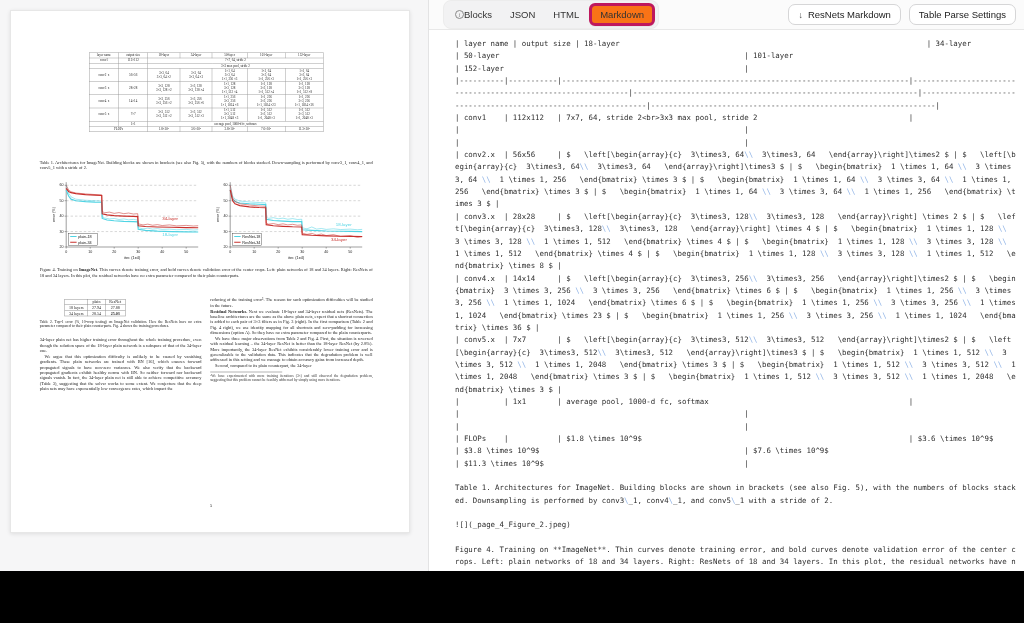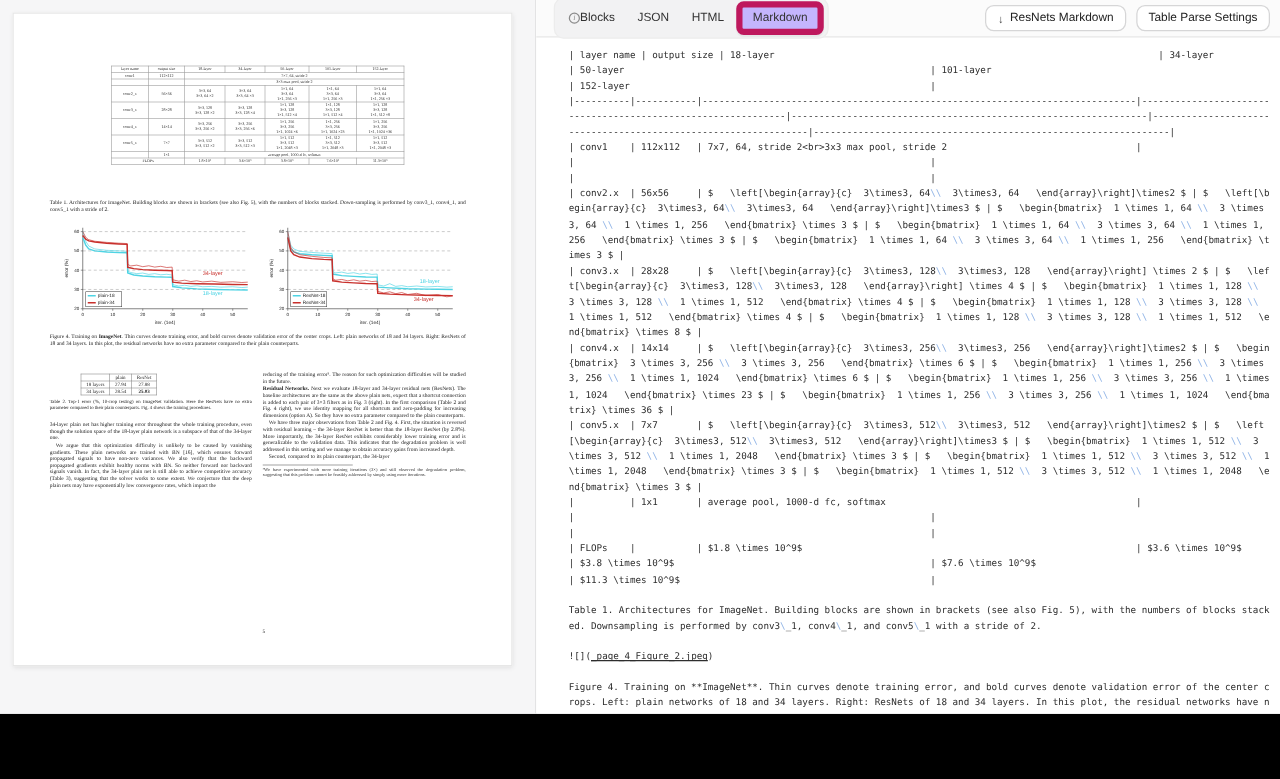--- a/index.html
+++ b/index.html
@@ -38,35 +38,35 @@
   .pageno { position:absolute; left:0; top:1230px; width:1000px; text-align:center; font-size:11px; color:#222; }
 
   
   .md-panel { position:relative; width:595px; height:571px; background:#fff; }
   .bar { position:relative; height:30px; background:#fbfbfb; border-bottom:1px solid #e8e8e8;
          display:flex; align-items:center; justify-content:space-between; padding:0 8px 0 14px; }
   .seg { display:flex; align-items:center; background:#f2f2f3; border:1px solid #ececec;
          border-radius:8px; padding:2px 3px; gap:2px; }
   .tab { display:flex; align-items:center; gap:0; font-size:9.5px; color:#333;
          padding:3px 8px; border-radius:6px; cursor:pointer; white-space:nowrap;justify-content:flex-end; }
-  .tab.active { background:#c4b5fd; border:5px solid #be185d; box-shadow:0 1px 1px rgba(0,0,0,.05); }
+  .tab.active { background:#f97316; border:3px solid #be185d; box-shadow:0 1px 1px rgba(0,0,0,.05); }
   .info-ic { display:inline-flex; align-items:center; justify-content:center; width:9px; height:9px;
              border:1px solid #8a8a8a; border-radius:50%; font-size:6.5px; color:#8a8a8a;
              font-family:"Liberation Serif", serif; font-style:italic; }
   .bar-actions { display:flex; gap:8px; }
   .btn { display:flex; align-items:center; gap:5px; background:#fff; border:1px solid #d6d6d7;
          border-radius:7px; padding:4px 9px; font-size:9.5px; color:#222; cursor:pointer;
          font-family:"Liberation Sans", sans-serif; }
   .dl-ic { font-size:9px; color:#444; }
   .md-scroll { position:absolute; left:0; top:30px; width:595px; height:541px; overflow:hidden; }
   #mdpre { margin:8px 6px 0 26px; width:563px; font-family:"DejaVu Sans Mono", monospace;
            font-size:7.4px; line-height:12.35px; color:#2e2e2e;
            white-space:pre-wrap; word-break:break-all; }
   #mdpre .bs { color:#8fb3e6; }
-  #mdpre .lnk { text-decoration:underline; }
+  #mdpre .lnk { }
 </style>
 </head>
 <body>
 
 <div class="app">
 
   <div class="pdf-panel">
     <div class="page">
       <div class="page-inner">
         <div class="t1wrap" id="t1">

